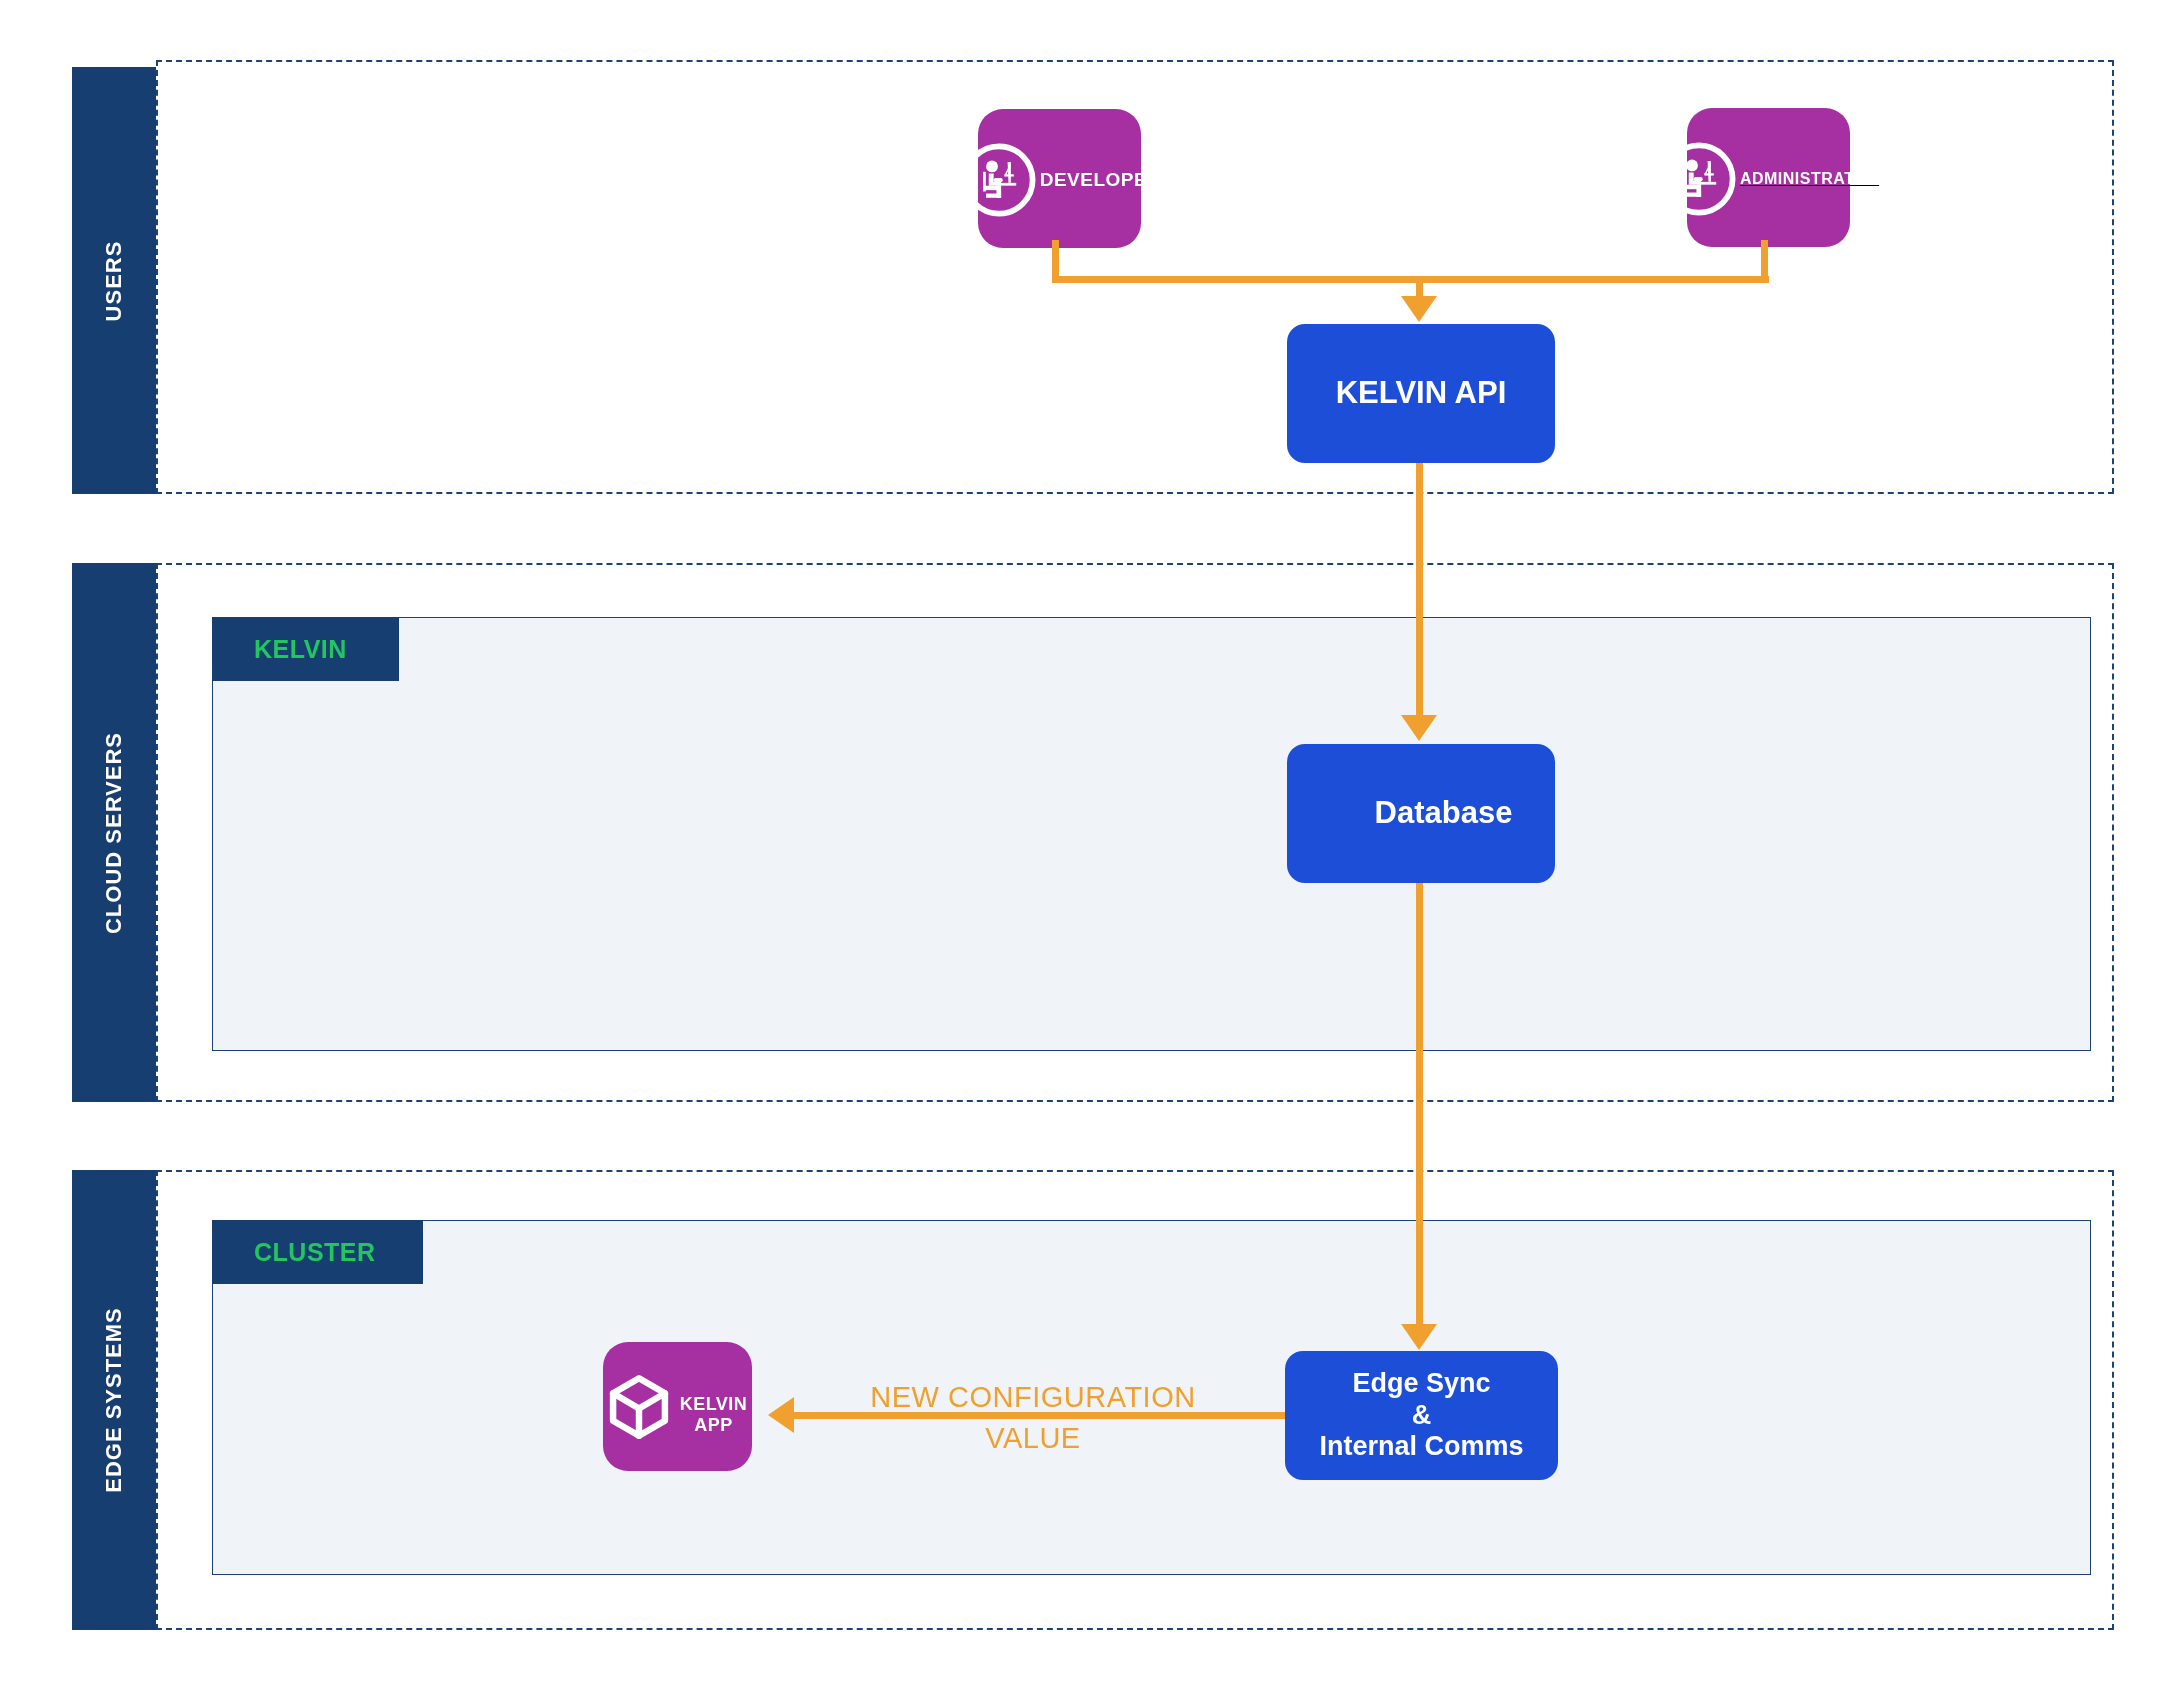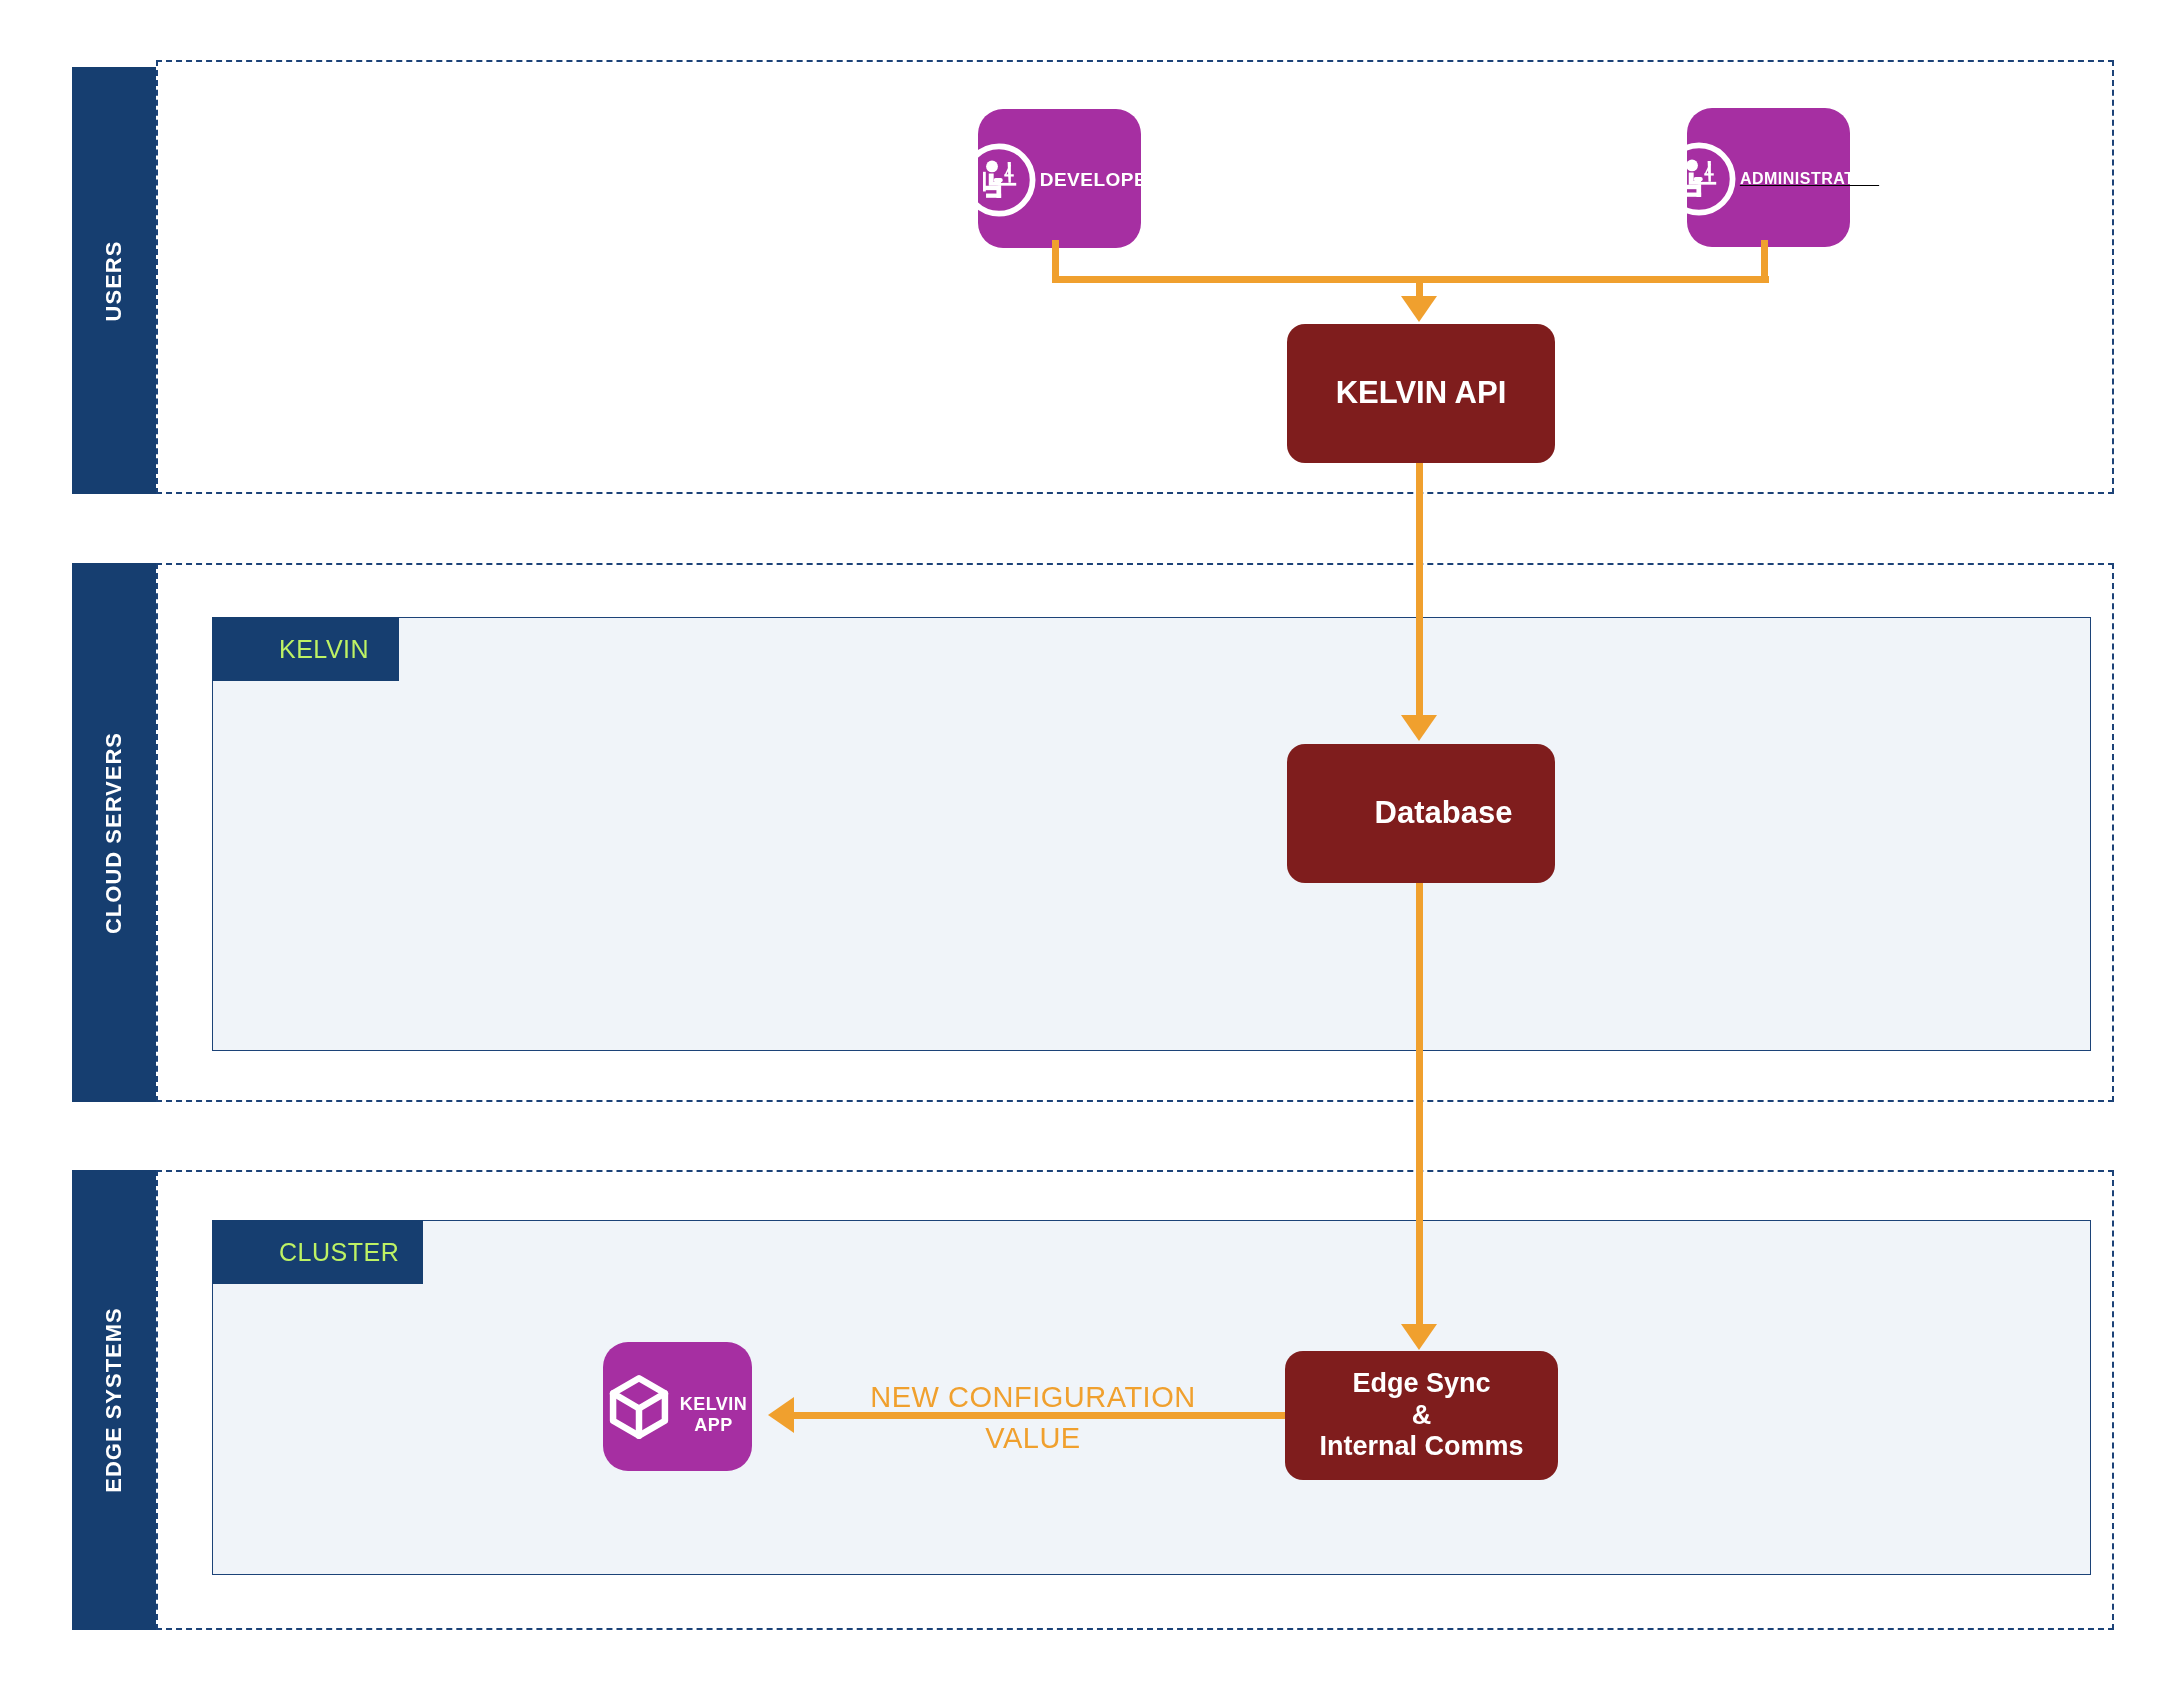--- a/index.html
+++ b/index.html
@@ -51,39 +51,38 @@
   }
   .panel-tab {
     position: absolute;
     background: #163E70;
     display: flex;
     align-items: center;
     box-sizing: border-box;
     padding-left: 42px;
   }
   .panel-tab span {
-    color: #bef264;
-    font-weight: normal;
+    color: #22c55e;
+    font-weight: bold;
     font-size: 25px;
     letter-spacing: 0.5px;
     white-space: nowrap;
-    margin-left: 25px;
   }
 
   
   .node {
     position: absolute;
     box-sizing: border-box;
     display: flex;
     flex-direction: row;
     align-items: center;
     justify-content: center;
   }
   .node-blue {
-    background: #7f1d1d;
+    background: #1d4ed8;
     border-radius: 18px;
   }
   .node-blue .node-label {
     color: #ffffff;
     font-weight: bold;
     text-align: center;
     line-height: 1.18;
   }
   .node-purple {
     background: #A62FA2;

